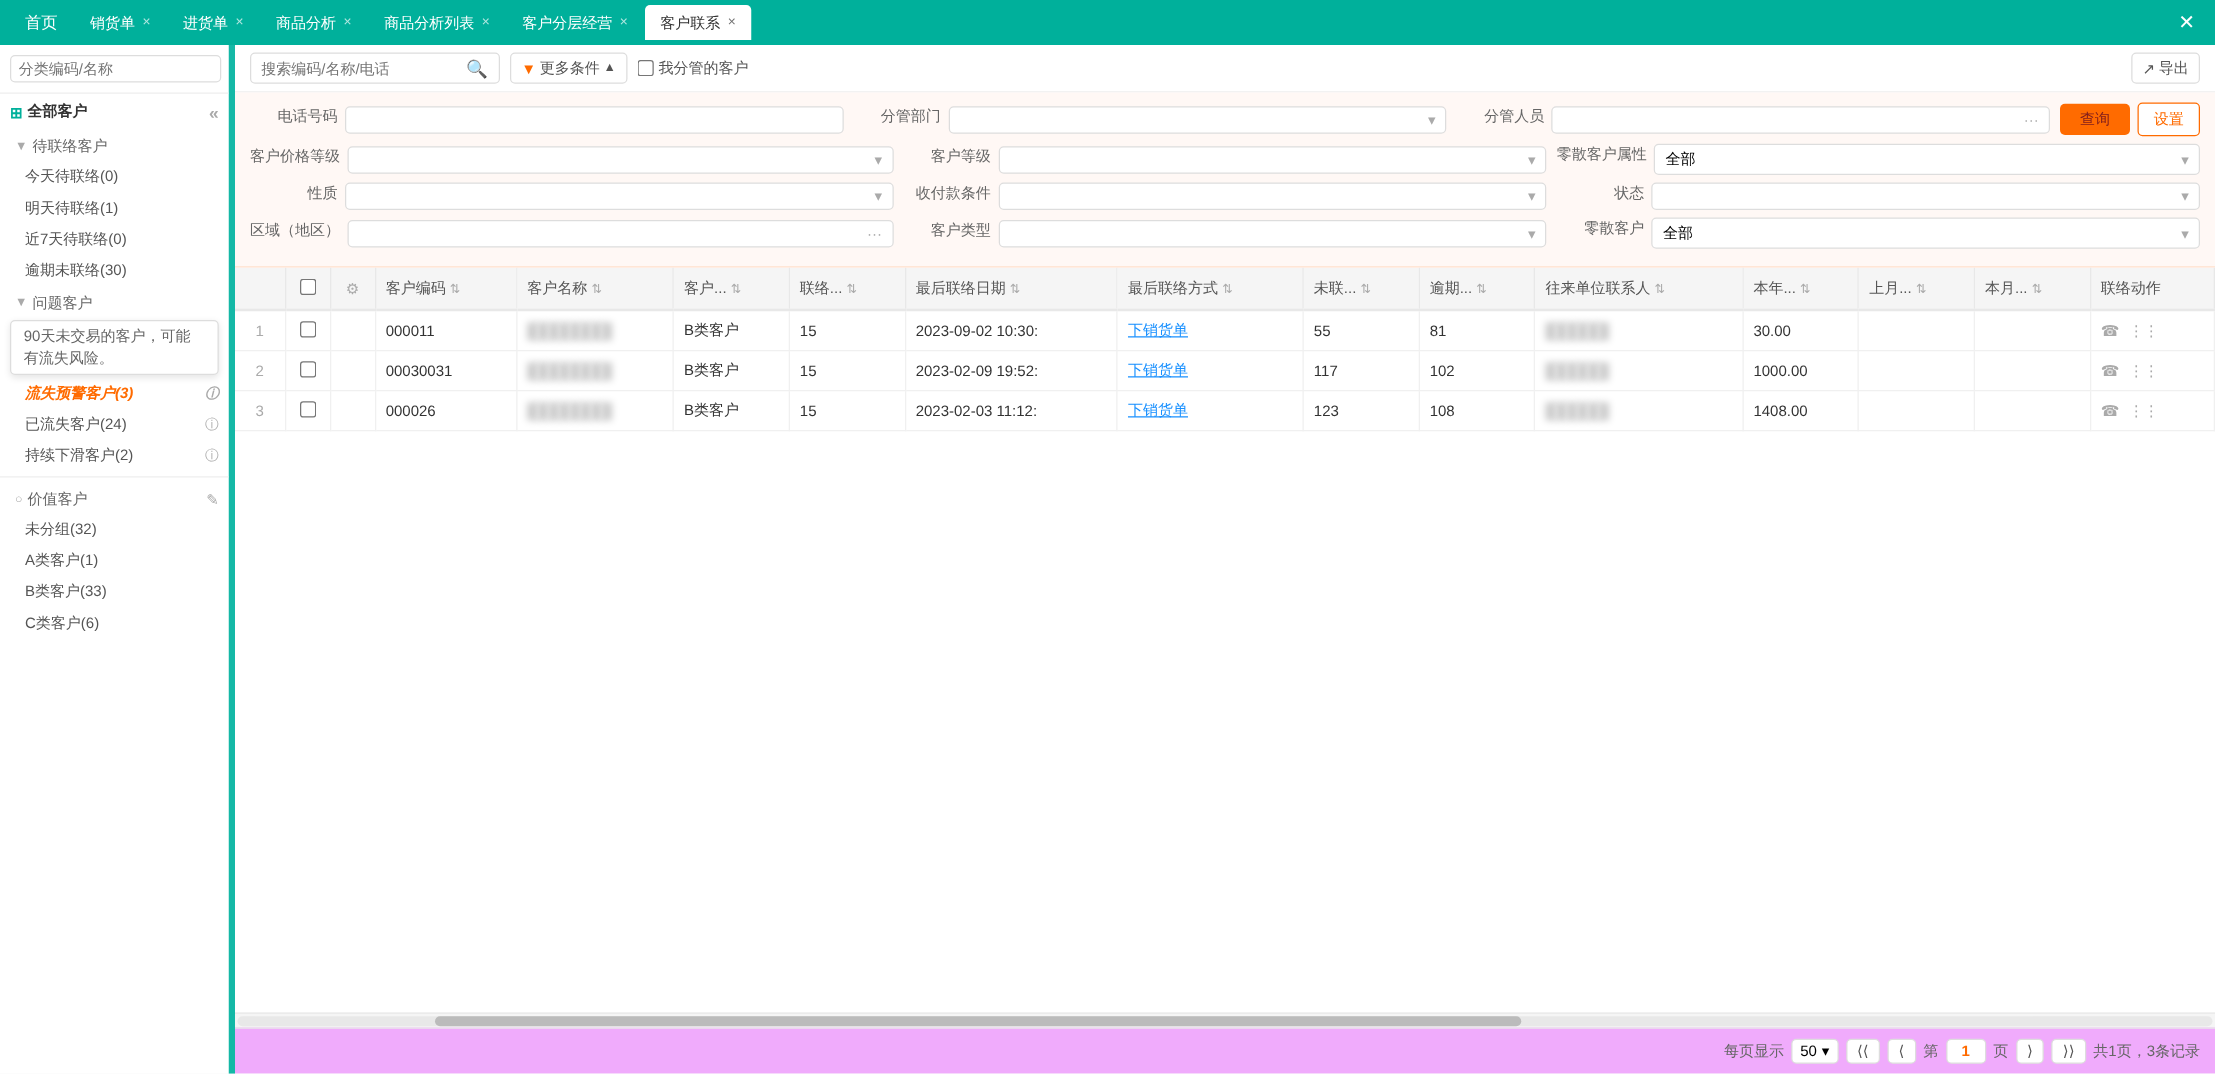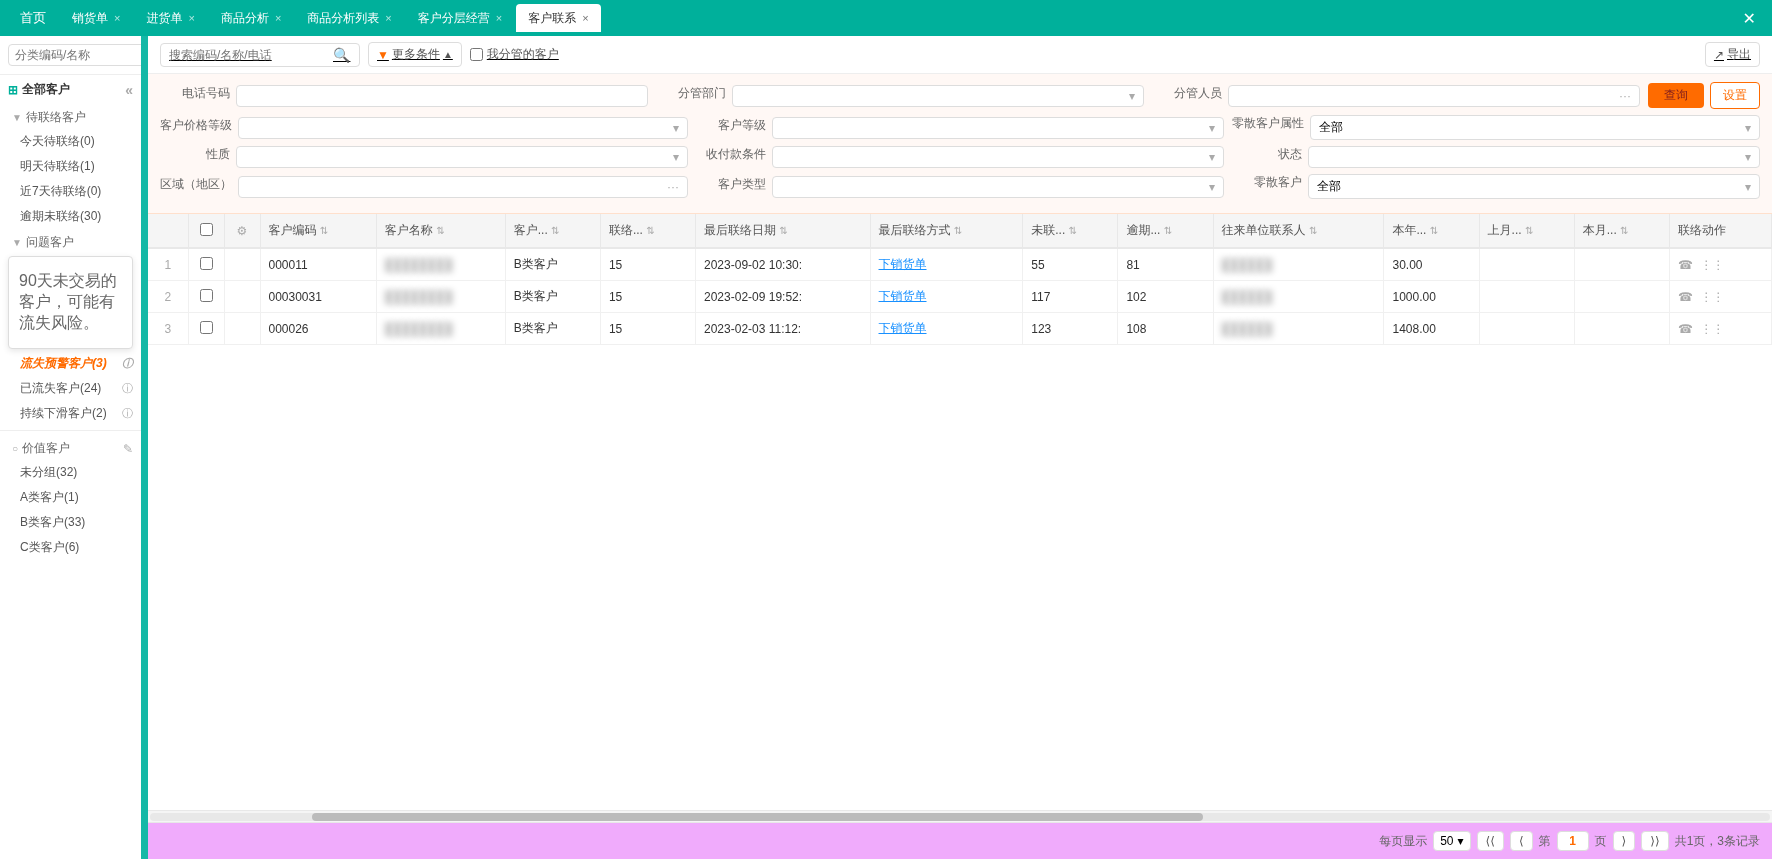--- a/index.html
+++ b/index.html
@@ -19,21 +19,21 @@
     .tab-close { font-size: 11px; opacity: 0.7; cursor: pointer; }
     .tab-home { color: #fff; font-size: 13px; padding: 0 12px; cursor: pointer; }
     .tab-spacer { flex: 1; }
     .tab-win-close { color: #fff; font-size: 16px; cursor: pointer; padding: 0 8px; }
 
     
     .main-layout { display: flex; height: calc(859px - 36px); }
 
     
     .sidebar {
-      width: 148px; background: #fff; border-right: 7px solid #14b8a6;
+      width: 188px; background: #fff; border-right: 5px solid #14b8a6;
       display: flex; flex-direction: column; overflow-y: auto; flex-shrink: 0;
     }
     .sidebar-search {
       display: flex; align-items: center; padding: 8px; border-bottom: 1px solid #eee;
       gap: 4px;
     }
     .sidebar-search input {
       flex: 1; border: 1px solid #ddd; border-radius: 4px; padding: 3px 6px;
       font-size: 12px; outline: none;
     }
@@ -51,31 +51,31 @@
     .sidebar-group-title .arrow { font-size: 10px; color: #aaa; }
     .sidebar-item {
       padding: 4px 8px 4px 20px; color: #555; cursor: pointer; display: flex;
       align-items: center; justify-content: space-between; white-space: nowrap;
     }
     .sidebar-item.active { color: #ff6b00; font-weight: bold; font-style: italic; }
     .sidebar-item .info-icon { color: #aaa; font-size: 11px; }
     .sidebar-divider { border-top: 1px solid #eee; margin: 4px 0; }
     .tooltip-box {
       background: #fff; border: 1px solid #ddd; border-radius: 4px;
-      padding: 14px 10px; font-size: 16px; color: #666;
+      padding: 4px 10px; font-size: 12px; color: #666;
       margin: 2px 8px; box-shadow: 0 2px 6px rgba(0,0,0,0.1);
     }
 
     
     .content-area { flex: 1; display: flex; flex-direction: column; overflow: hidden; background: #fff; }
 
     
     .toolbar {
-      display: flex; align-items: center; padding: 6px 12px; border-bottom: 1px solid #eee;
-      gap: 8px; background: #fff; text-decoration: underline;
+      display: flex; padding: 6px 12px; border-bottom: 1px solid #eee;
+      gap: 8px; background: #fff;
     }
     .search-input-wrap {
       display: flex; align-items: center; border: 1px solid #ddd; border-radius: 4px;
       padding: 3px 8px; gap: 4px; width: 200px;
     }
     .search-input-wrap input { border: none; outline: none; font-size: 12px; width: 160px; }
     .search-icon-btn { color: #ff6b00; cursor: pointer; font-size: 14px; }
     .filter-btn {
       display: flex; align-items: center; gap: 3px; color: #555; cursor: pointer;
       padding: 3px 8px; border: 1px solid #ddd; border-radius: 4px;

